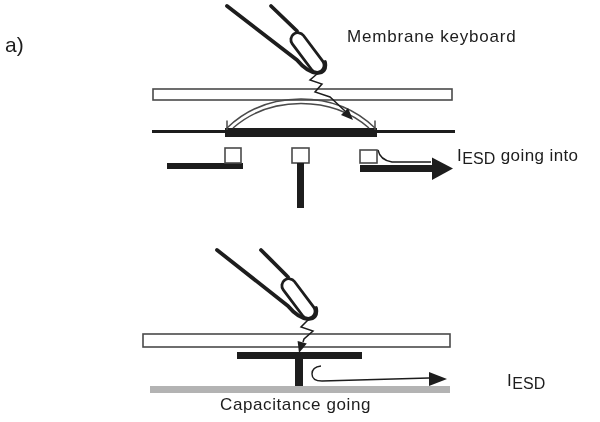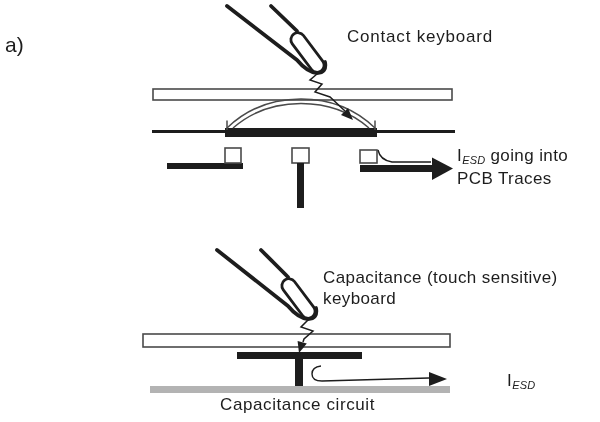--- a/index.html
+++ b/index.html
@@ -4,21 +4,21 @@
 <style>
   :root { --ink:#1d1d1d; --sensor_gray:#b3b3b3; }
   html,body { margin:0; padding:0; background:#ffffff; }
   .figure {
     position:relative; width:600px; height:422px; background:#fff;
     font-family:"Liberation Sans", sans-serif; color:var(--ink); overflow:hidden;
   }
   .figure svg { position:absolute; left:0; top:0; }
   .label { position:absolute; font-size:17px; line-height:21px; letter-spacing:0.4px; white-space:nowrap; }
   .panel { position:absolute; font-size:21px; }
-  .sub { font-size:11px; position:relative; top:3px; letter-spacing:0.2px;font-style:italic; }
+  .sub { font-size:16px; position:relative; top:3px; letter-spacing:0.2px; }
   
   .f-ink  { fill:var(--ink); }
   .f-white{ fill:#ffffff; }
   .f-gray { fill:var(--sensor_gray); }
   .s-ink  { stroke:var(--ink); }
   .s-mid  { stroke:#4a4a4a; }
   .no-fill{ fill:none; }
 </style>
 </head>
 <body>
@@ -71,29 +71,24 @@
       <path d="M261,250 L288,277" class="no-fill s-ink" stroke-width="3.8" stroke-linecap="round"></path>
       <rect x="291.5" y="275.5" width="14" height="46" rx="7" transform="rotate(-37 298.5 298.5)" class="f-white s-ink" stroke-width="2.8"></rect>
     </g>
 
     <path d="M308,320 L301,327 L313,331 L304,339 L303,342" class="no-fill s-ink" stroke-width="1.5"></path>
     <polygon points="299,353 297.6,341 306.8,343.5" class="f-ink"></polygon>
   </svg>
 
   <div class="panel" style="left:5px; top:33px;">a)</div>
 
-  <div class="label" style="left:347px; top:26px; letter-spacing:0.8px;">Contact keyboard</div>
+  <div class="label" style="left:347px; top:26px; letter-spacing:0.8px;">Membrane keyboard</div>
 
 
   <div class="label" style="left:457px; top:145px;">
     <div><span>I</span><span class="sub">ESD</span><span> going into</span></div>
-    <div>PCB Traces</div>
   </div>
 
-  <div class="label" style="left:323px; top:267px;">
-    <div>Capacitance (touch sensitive)</div>
-    <div>keyboard</div>
-  </div>
 
   <div class="label" style="left:459px; top:370px;margin-left:48px;"><span>I</span><span class="sub">ESD</span></div>
 
-  <div class="label" style="left:220px; top:394px; letter-spacing:0.6px;">Capacitance circuit</div>
+  <div class="label" style="left:220px; top:394px; letter-spacing:0.6px;">Capacitance going</div>
 </div>
 
 </body></html>

